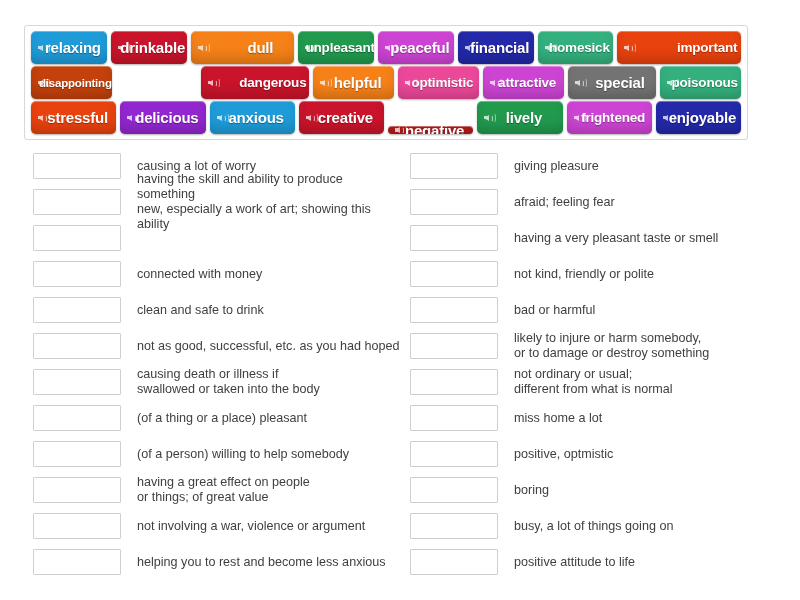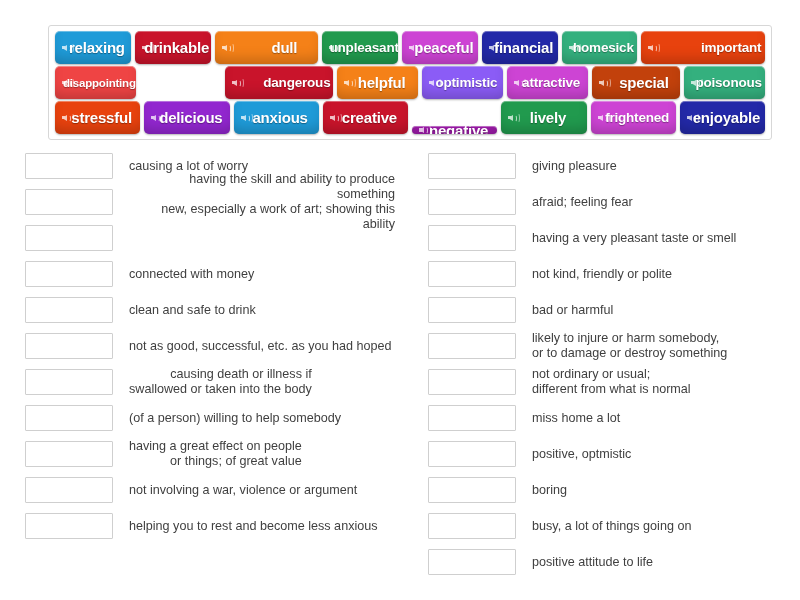--- a/index.html
+++ b/index.html
@@ -11,21 +11,21 @@
     overflow: hidden;
   }
   body {
     font-family: "Liberation Sans", sans-serif;
     color: #3f3f3f;
   }
 
   
   #tile-bank {
     position: absolute;
-    left: 48px;
+    left: 24px;
     top: 25px;
     width: 724px;
     height: 115px;
     border: 1px solid #d7d7d7;
     border-radius: 3px;
     background: #ffffff;
     box-sizing: border-box;
     padding: 5px 4px;
   }
   .tile-row {
@@ -93,22 +93,22 @@
   }
   .spk .w1 { left: 5.2px; top: 2.2px; width: 2px; height: 5px; }
   .spk .w2 { left: 7.2px; top: 0.4px; width: 3px; height: 8.4px; opacity: .75; }
 
   
   .col {
     position: absolute;
     top: 148px;
     width: 370px;
   }
-  #col-left  { left: 25px; text-align: right; }
-  #col-right { left: 428px; }
+  #col-left  { left: 33px; }
+  #col-right { left: 410px; }
 
   .defrow {
     display: flex;
     align-items: center;
     height: 36px;
     margin-bottom: 0px;
   }
   .dropbox {
     width: 88px;
     height: 26px;
@@ -199,21 +199,21 @@
         <span class="spk">
           <i class="cone"></i>
           <i class="box"></i>
           <i class="w1"></i>
           <i class="w2"></i>
         </span>
         <span class="label">important</span>
       </div>
     </div>
     <div class="tile-row">
-      <div class="tile small" style="background: #ef4444;">
+      <div class="tile small" style="background: #c2410c;">
         <span class="spk">
           <i class="cone"></i>
           <i class="box"></i>
           <i class="w1"></i>
           <i class="w2"></i>
         </span>
         <span class="label">disappointing</span>
       </div>
       <div class="tile" style="background: #3b82f6; margin-top: 42px;">
         <span class="spk">
@@ -235,39 +235,39 @@
       </div>
       <div class="tile" style="background: rgb(245, 129, 24);">
         <span class="spk">
           <i class="cone"></i>
           <i class="box"></i>
           <i class="w1"></i>
           <i class="w2"></i>
         </span>
         <span class="label">helpful</span>
       </div>
-      <div class="tile mid" style="background: #8b5cf6;">
+      <div class="tile mid" style="background: #ec4899;">
         <span class="spk">
           <i class="cone"></i>
           <i class="box"></i>
           <i class="w1"></i>
           <i class="w2"></i>
         </span>
         <span class="label">optimistic</span>
       </div>
       <div class="tile mid" style="background: rgb(205, 68, 212);">
         <span class="spk">
           <i class="cone"></i>
           <i class="box"></i>
           <i class="w1"></i>
           <i class="w2"></i>
         </span>
         <span class="label">attractive</span>
       </div>
-      <div class="tile" style="background: #c2410c; padding-left: 8px;">
+      <div class="tile" style="background: #737373; padding-left: 8px;">
         <span class="spk">
           <i class="cone"></i>
           <i class="box"></i>
           <i class="w1"></i>
           <i class="w2"></i>
         </span>
         <span class="label">special</span>
       </div>
       <div class="tile mid" style="background: rgb(52, 176, 126);">
         <span class="spk">
@@ -309,21 +309,21 @@
       </div>
       <div class="tile" style="background: rgb(201, 20, 43);">
         <span class="spk">
           <i class="cone"></i>
           <i class="box"></i>
           <i class="w1"></i>
           <i class="w2"></i>
         </span>
         <span class="label">creative</span>
       </div>
-      <div class="tile" style="background: #a21caf; margin-top: 25px;">
+      <div class="tile" style="background: #b91c1c; margin-top: 25px;">
         <span class="spk">
           <i class="cone"></i>
           <i class="box"></i>
           <i class="w1"></i>
           <i class="w2"></i>
         </span>
         <span class="label">negative</span>
       </div>
       <div class="tile" style="background: rgb(33, 154, 78);">
         <span class="spk">
@@ -380,20 +380,24 @@
       <div class="dropbox"></div>
       <div class="deftext">not as good, successful, etc. as you had hoped</div>
     </div>
     <div class="defrow">
       <div class="dropbox"></div>
       <div class="deftext">causing death or illness if
 swallowed or taken into the body</div>
     </div>
     <div class="defrow">
       <div class="dropbox"></div>
+      <div class="deftext">(of a thing or a place) pleasant</div>
+    </div>
+    <div class="defrow">
+      <div class="dropbox"></div>
       <div class="deftext">(of a person) willing to help somebody</div>
     </div>
     <div class="defrow">
       <div class="dropbox"></div>
       <div class="deftext">having a great effect on people
 or things; of great value</div>
     </div>
     <div class="defrow">
       <div class="dropbox"></div>
       <div class="deftext">not involving a war, violence or argument</div>

